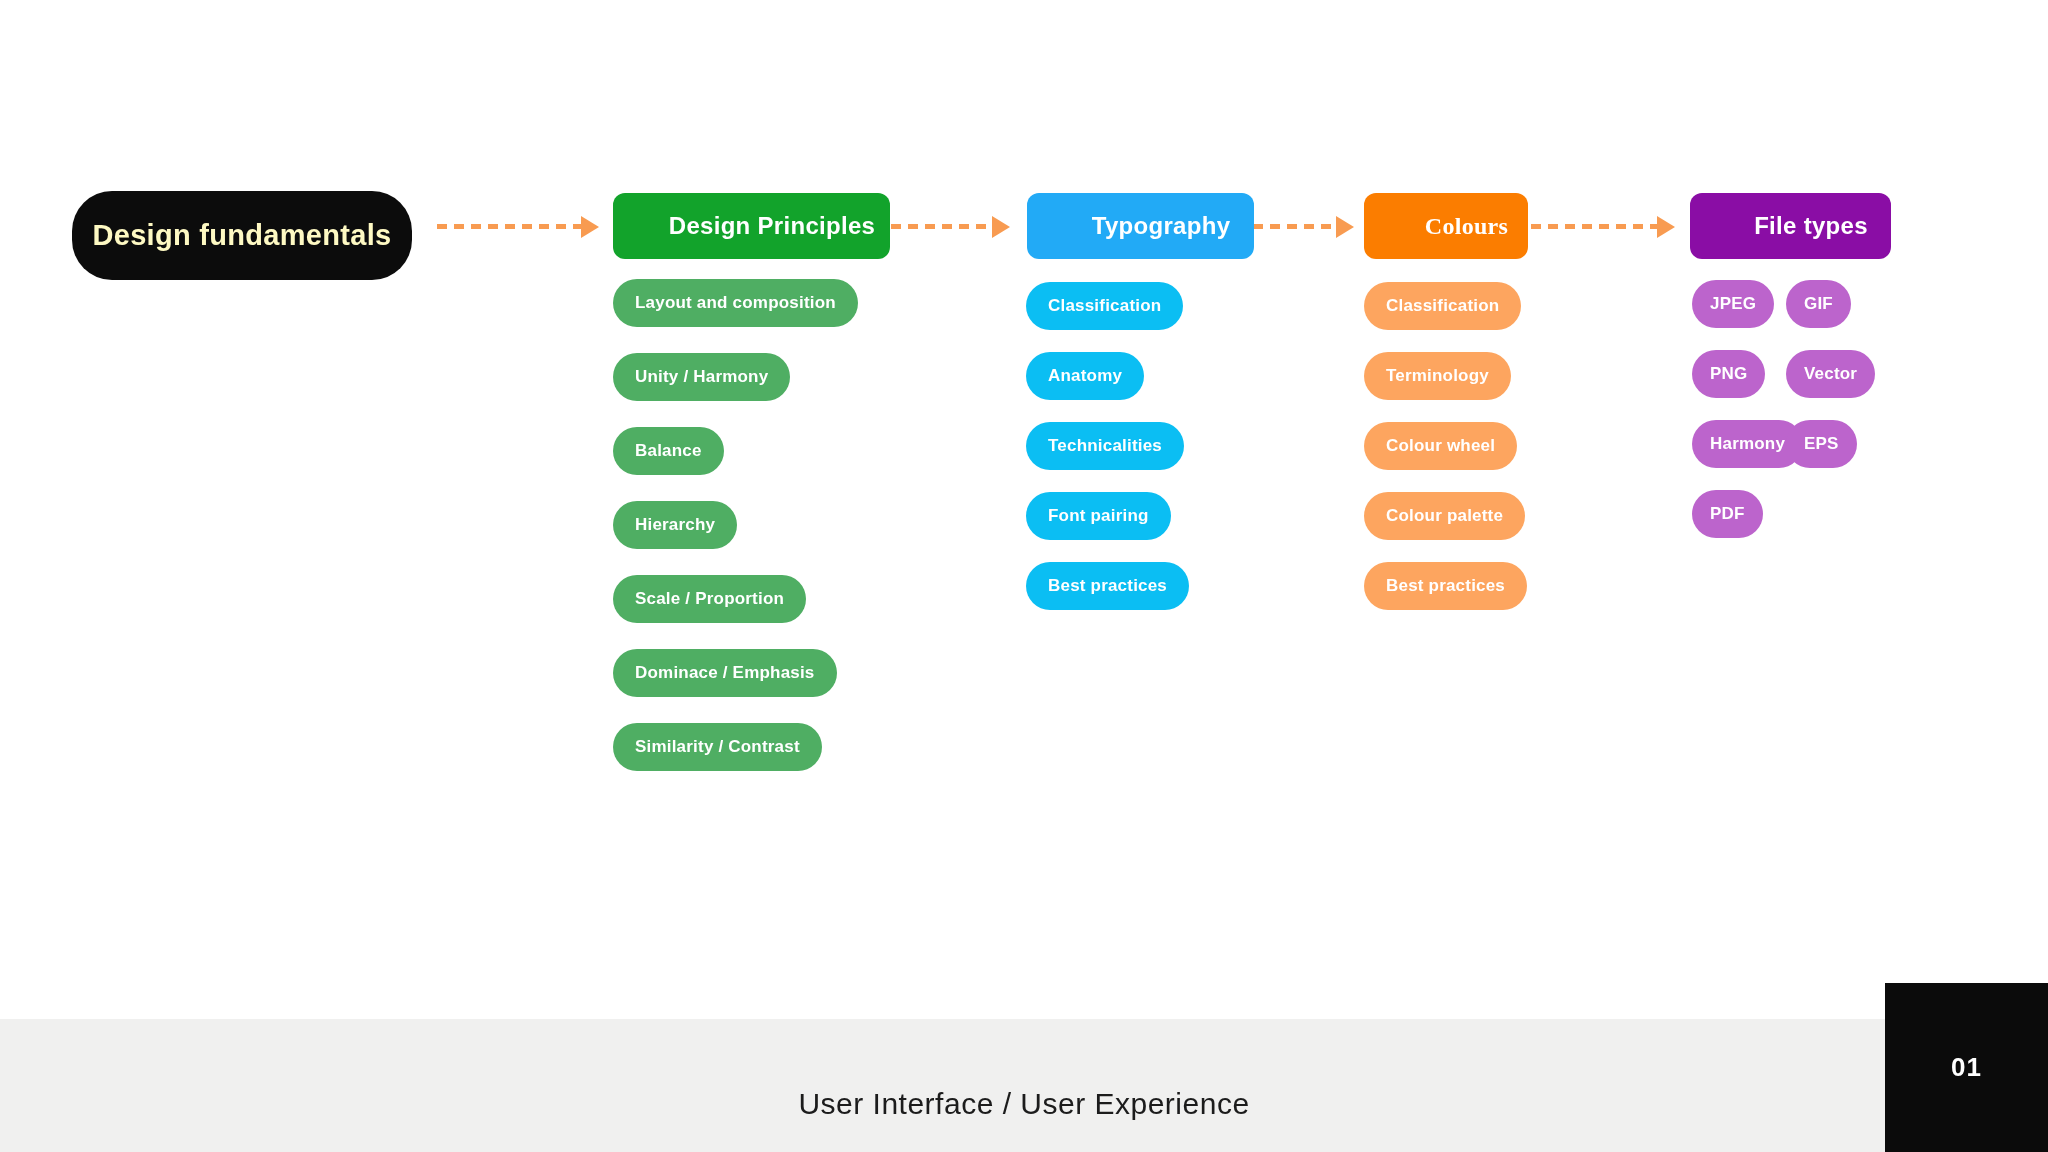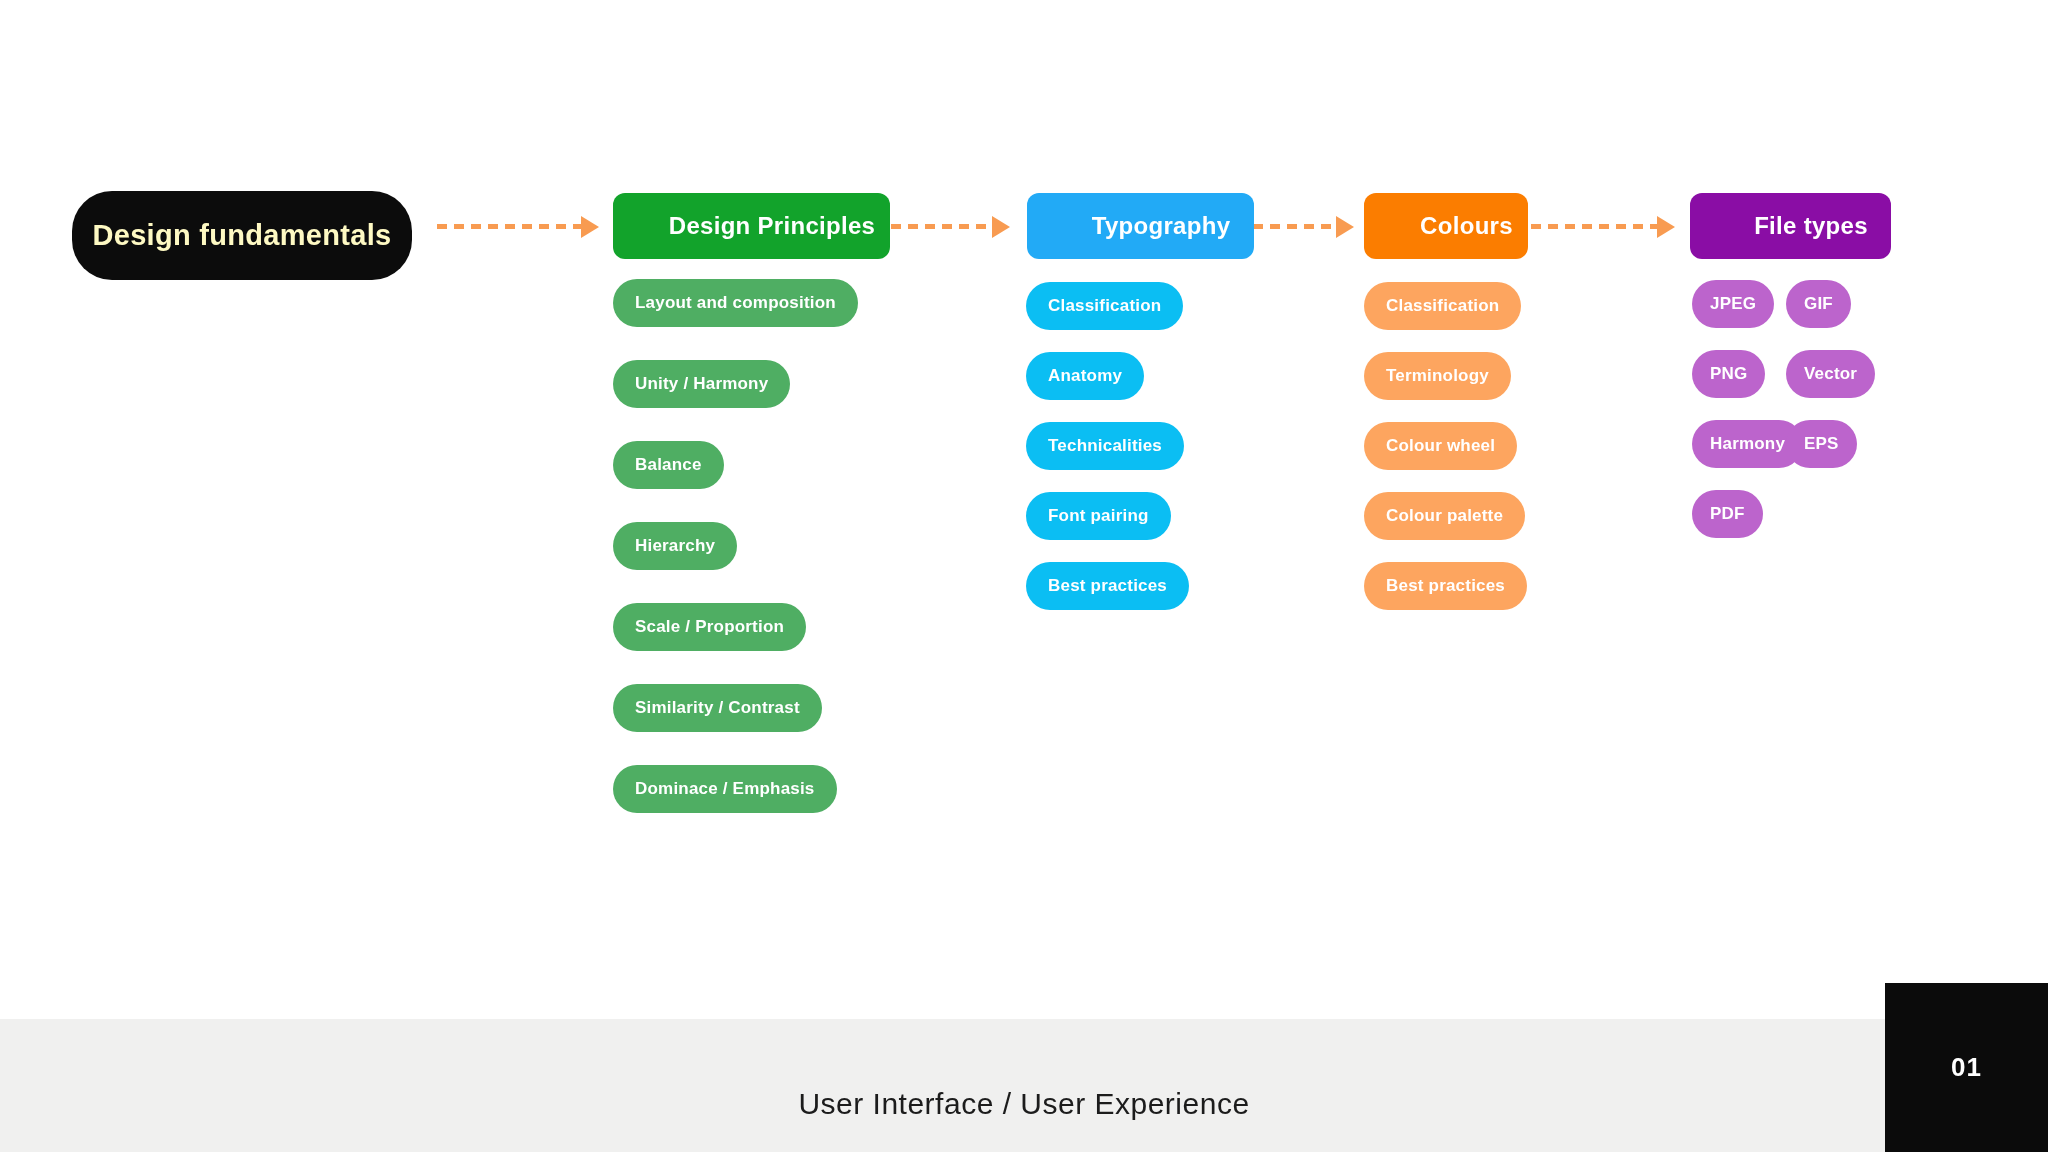--- a/index.html
+++ b/index.html
@@ -16,25 +16,25 @@
     font-size:29px;font-weight:700;letter-spacing:.3px;
   }
   
   .col-header{
     position:absolute;top:193px;height:66px;border-radius:12px;
     color:#fff;display:flex;align-items:center;justify-content:center;
     font-size:24px;font-weight:700;letter-spacing:.3px;white-space:nowrap;padding-left:41px;
   }
   #hdr-0{left:613px;width:236px;}
   #hdr-1{left:1027px;width:186px;}
-  #hdr-2{left:1364px;width:123px;}
+  #hdr-2{left:1364px;width:123px;font-family:Liberation Serif, serif;}
   #hdr-3{left:1690px;width:160px;}
   
   .subcol{position:absolute;display:flex;flex-direction:column;align-items:flex-start;}
-  #col-0{left:613px;top:279px;gap:33px;}
+  #col-0{left:613px;top:279px;gap:26px;}
   #col-1{left:1026px;top:282px;gap:22px;}
   #col-2{left:1364px;top:282px;gap:22px;}
   #col-3{
     left:1692px;top:280px;display:grid;
     grid-template-columns:94px max-content;
     row-gap:22px;justify-items:start;align-items:start;
   }
   .pill{
     height:48px;border-radius:24px;padding:0 22px;
     display:inline-flex;align-items:center;justify-content:center;
@@ -96,22 +96,22 @@
   <div class="col-header" id="hdr-1" style="background: rgb(34, 170, 246);">Typography</div>
   <div class="col-header" id="hdr-2" style="background: rgb(251, 125, 0);">Colours</div>
   <div class="col-header" id="hdr-3" style="background: rgb(138, 13, 165);">File types</div>
 
   <div class="subcol" id="col-0">
     <div class="pill" style="background: rgb(79, 174, 99);">Layout and composition</div>
     <div class="pill" style="background: rgb(79, 174, 99);">Unity / Harmony</div>
     <div class="pill" style="background: rgb(79, 174, 99);">Balance</div>
     <div class="pill" style="background: rgb(79, 174, 99);">Hierarchy</div>
     <div class="pill" style="background: rgb(79, 174, 99);">Scale / Proportion</div>
+    <div class="pill" style="background: rgb(79, 174, 99);">Dominace / Emphasis</div>
     <div class="pill" style="background: rgb(79, 174, 99);">Similarity / Contrast</div>
-    <div class="pill" style="background: rgb(79, 174, 99);">Dominace / Emphasis</div>
   </div>
 
   <div class="subcol" id="col-1">
     <div class="pill" style="background: rgb(11, 190, 243);">Classification</div>
     <div class="pill" style="background: rgb(11, 190, 243);">Anatomy</div>
     <div class="pill" style="background: rgb(11, 190, 243);">Technicalities</div>
     <div class="pill" style="background: rgb(11, 190, 243);">Font pairing</div>
     <div class="pill" style="background: rgb(11, 190, 243);">Best practices</div>
   </div>
 

